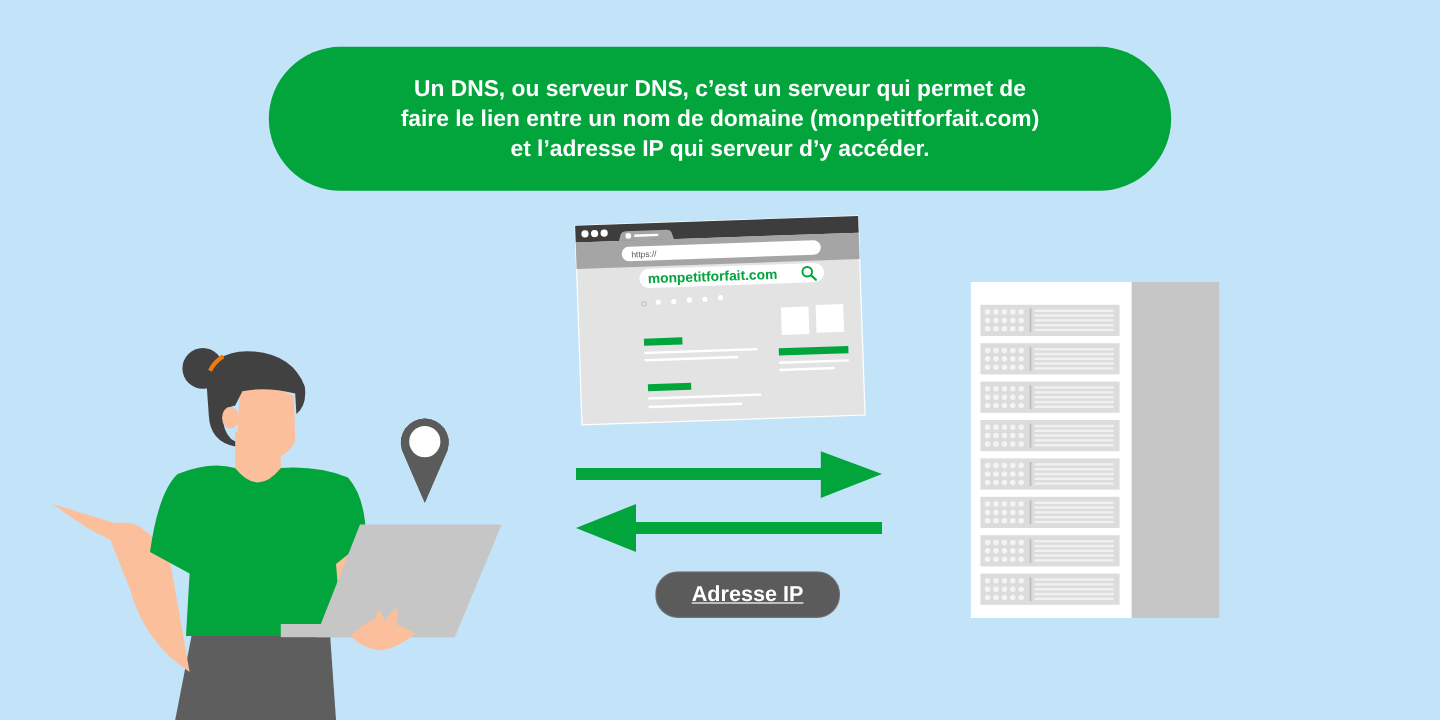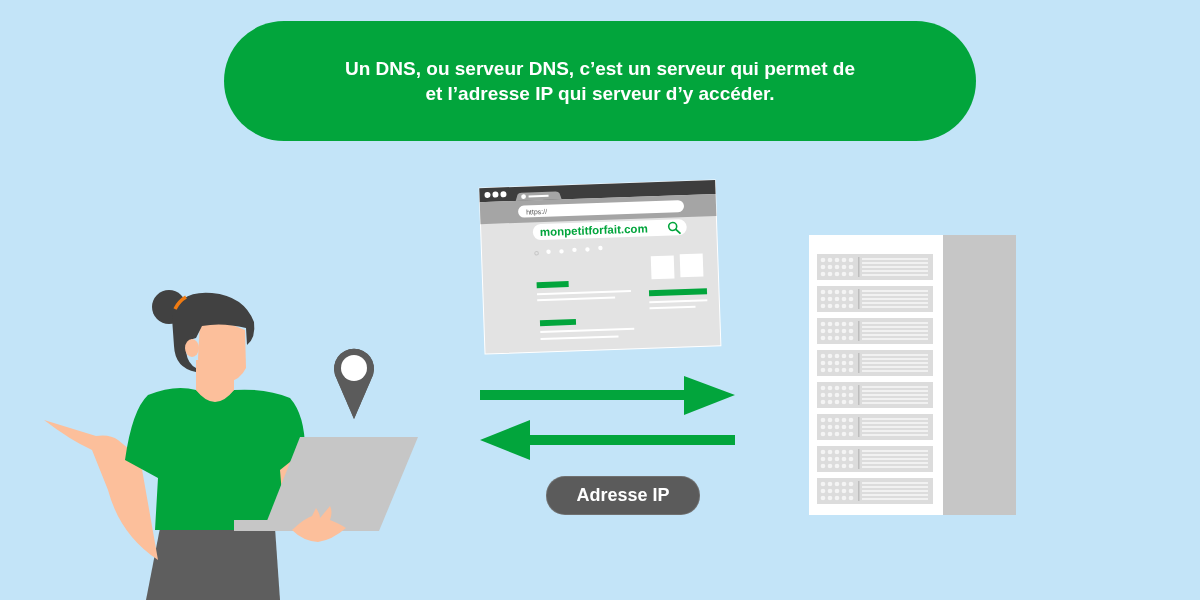--- a/index.html
+++ b/index.html
@@ -3,40 +3,41 @@
   <meta charset="utf-8">
   <style>
     html, body { margin: 0; padding: 0; }
     body {
       width: 1200px; height: 600px; overflow: hidden;
       background: #c3e4f8;
       font-family: "Liberation Sans", "DejaVu Sans", sans-serif;
       position: relative;
     }
     .bubble {
-      position: absolute; left: 224px; top: 21px; width: 752px; height: 120px;
+      position: absolute; left: 224px; top: 39px; width: 752px; height: 120px;
       background: #02a53c; border-radius: 60px;
       display: flex; flex-direction: column; align-items: center; justify-content: center;
       color: #ffffff; font-weight: bold; font-size: 19px; line-height: 25px; text-align: center;
     }
     .bubble span { display: block; }
     svg.scene { position: absolute; left: 0; top: 0; }
     .browser-url-text { font-family: "Liberation Sans", sans-serif; }
     .ip-pill {
       position: absolute; left: 546px; top: 476px; width: 152px; height: 37px;
       background: #5b5b5b; border-radius: 19px; border: 1px solid #ffffff22;
       color: #ffffff; font-weight: bold; font-size: 18px;
-      display: flex; align-items: center; justify-content: center;
+      display: flex; align-items: center; justify-content: center; text-decoration: underline;
     }
   </style>
 </head>
 <body>
 
 <div class="bubble">
   <span>Un DNS, ou serveur DNS, c’est un serveur qui permet de</span>
+  <span>faire le lien entre un nom de domaine (monpetitforfait.com)</span>
   <span>et l’adresse IP qui serveur d’y accéder.</span>
 </div>
 
 <svg class="scene" width="1200" height="600" viewBox="0 0 1200 600">
 
   <g transform="rotate(-2 600 265)">
     <rect x="482" y="184" width="236" height="166" fill="#e3e3e3" stroke="#ffffff" stroke-width="1"></rect>
 
     <rect x="482" y="184" width="236" height="14" fill="#3d3d3d"></rect>
     <g>

